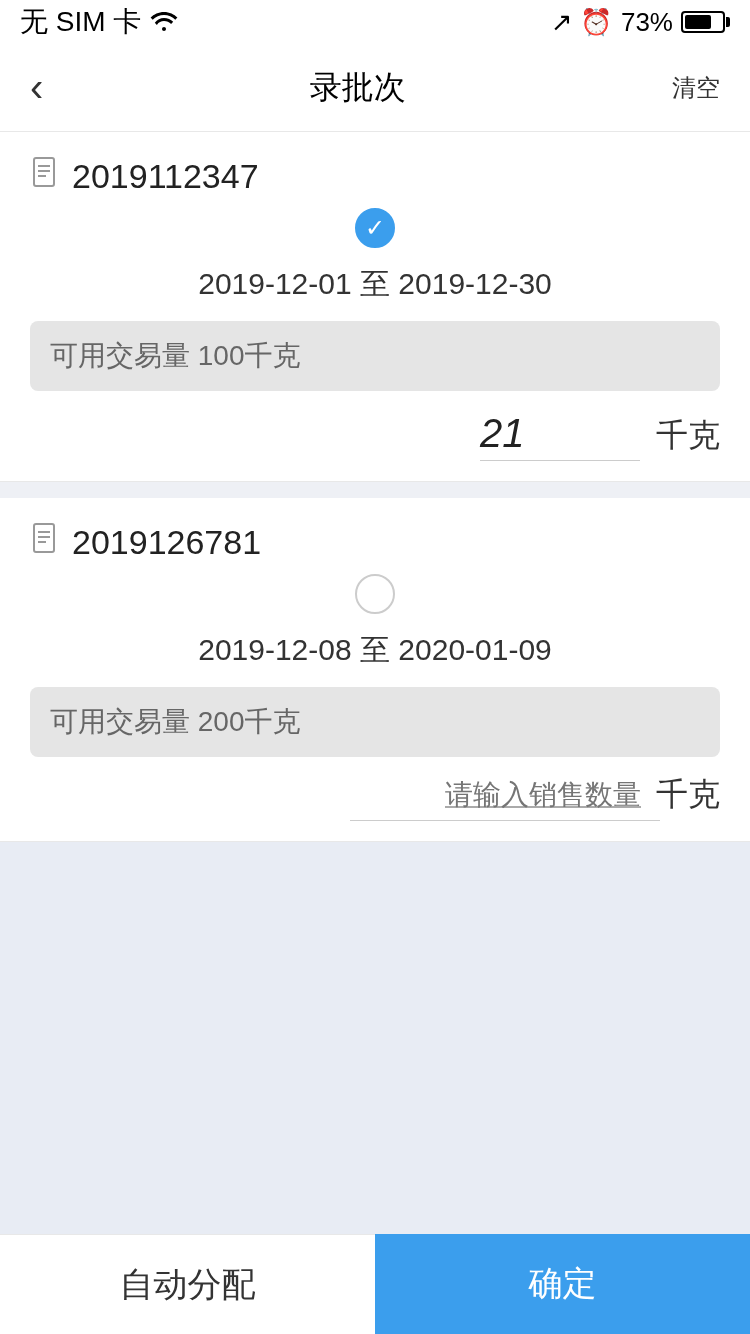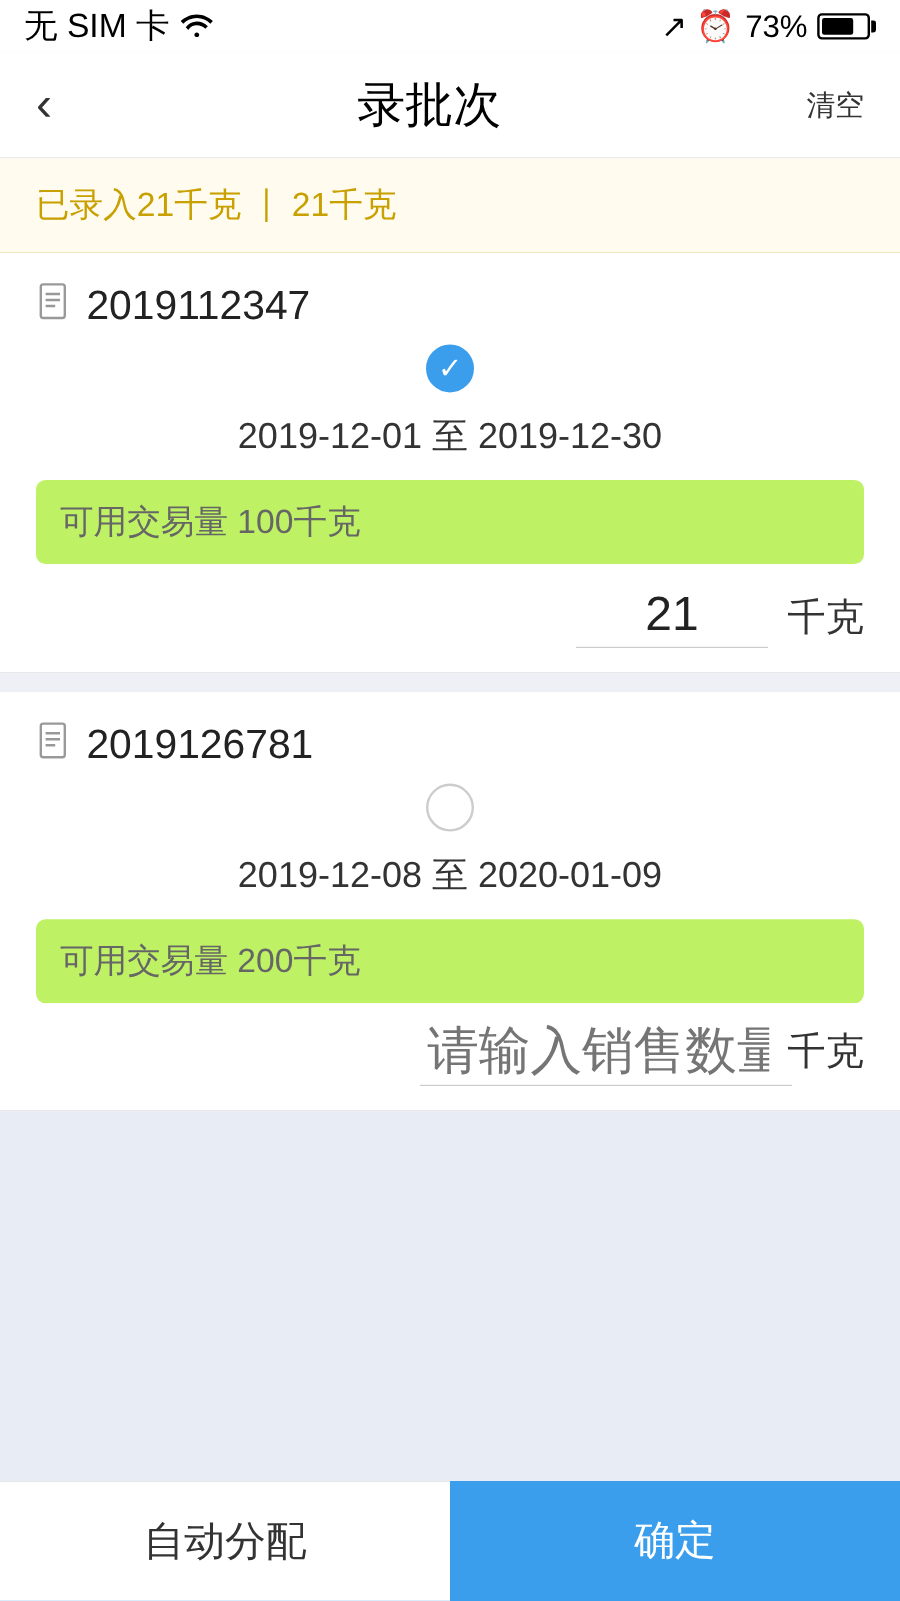--- a/index.html
+++ b/index.html
@@ -84,21 +84,21 @@
       justify-content: space-between;
       padding: 0 30px;
       border-bottom: 1px solid #e8e8e8;
     }
     .nav-back {
       font-size: 40px;
       color: #333;
       cursor: pointer;
     }
     .nav-title {
-      font-size: 40px;
+      font-size: 32px;
       font-weight: 500;
       color: #000;
     }
     .nav-clear {
       font-size: 24px;
       color: #333;
       cursor: pointer;
     }
 
     
@@ -175,21 +175,21 @@
     .batch-radio.selected::after {
       content: '✓';
       color: #fff;
       font-size: 24px;
     }
     .batch-date {
       font-size: 30px;
       color: #333;
     }
     .batch-avail {
-      background: #bef264;
+      background: #e5e5e5;
       border-radius: 8px;
       padding: 16px 20px;
       font-size: 28px;
       color: #666;
       margin-bottom: 0;
     }
 
     
     .quantity-row {
       display: flex;
@@ -216,25 +216,26 @@
       background: #eef0f5;
     }
 
     .batch-item-2 {
       background: #fff;
       padding: 24px 30px 0 30px;
     }
     .quantity-input {
       border: none;
       outline: none;
-      font-size: 43px;
+      font-size: 28px;
       color: #aaa;
       text-align: right;
       background: transparent;
       width: 300px;
+      text-decoration: underline;
     }
     .input-unit {
       font-size: 32px;
       color: #333;
     }
 
     
     .gray-area {
       background: #e8ecf4;
       flex: 1;
@@ -318,25 +319,20 @@
 </div>
 
 <div class="nav-bar">
   <span class="nav-back">‹</span>
   <span class="nav-title">录批次</span>
   <span class="nav-clear">清空</span>
 </div>
 
 <div class="content-wrapper">
 
-  <div class="summary-bar">
-    <span class="summary-label">已录入21千克</span>
-    <div class="summary-divider"></div>
-    <span class="summary-value">21千克</span>
-  </div>
 
   <div class="batch-container">
     <div class="batch-item">
       <div class="batch-header">
         <span class="batch-doc-icon">
           <svg width="32" height="32" viewBox="0 0 32 32" fill="none">
             <rect x="4" y="2" width="20" height="28" rx="2" fill="#fff" stroke="#999" stroke-width="2"></rect>
             <line x1="8" y1="10" x2="20" y2="10" stroke="#999" stroke-width="2"></line>
             <line x1="8" y1="15" x2="20" y2="15" stroke="#999" stroke-width="2"></line>
             <line x1="8" y1="20" x2="16" y2="20" stroke="#999" stroke-width="2"></line>
@@ -345,21 +341,21 @@
         <span class="batch-id">2019112347</span>
       </div>
       <div class="batch-date-row">
         <div class="batch-radio selected"></div>
         <span class="batch-date">2019-12-01 至 2019-12-30</span>
       </div>
       <div class="batch-avail">可用交易量 100千克</div>
     </div>
 
     <div class="quantity-row">
-      <div style="position:relative; display:flex; flex-direction:column; align-items:center;">
+      <div style="position:relative; display:flex; flex-direction:column; align-items:flex-start;font-style:italic;">
         <span class="quantity-value">21</span>
         <div style="height:1px; width:160px; background:#ccc; margin-top:4px;"></div>
       </div>
       <span class="quantity-unit">千克</span>
     </div>
   </div>
 
   <div class="section-divider"></div>
 
   <div class="batch-container">

